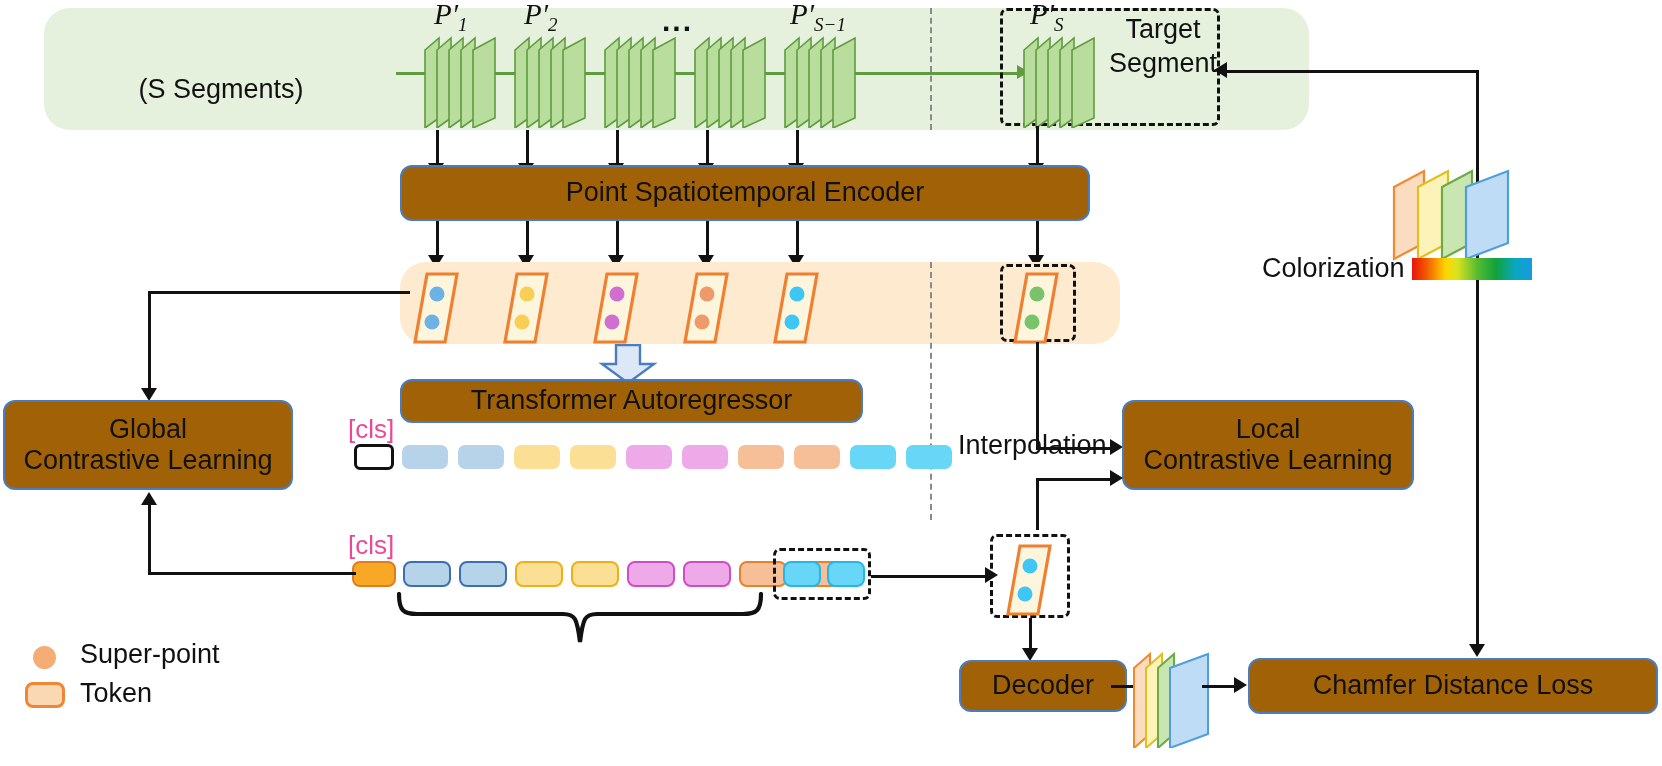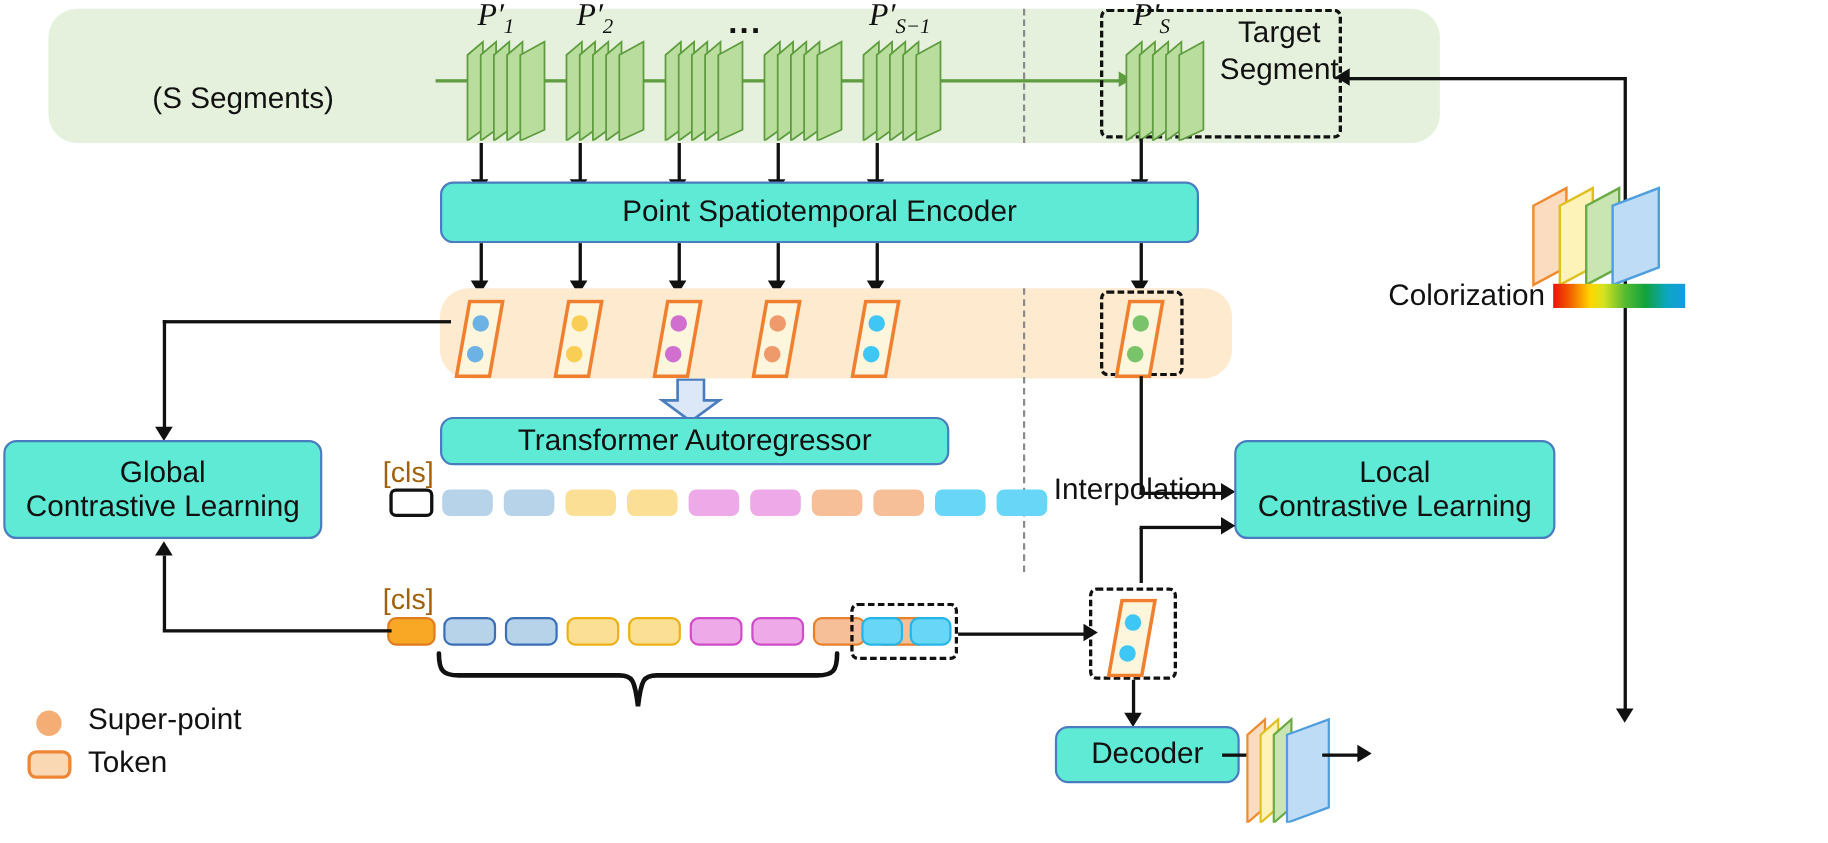--- a/index.html
+++ b/index.html
@@ -3,21 +3,21 @@
 <meta charset="utf-8">
 <style>
   html,body{margin:0;padding:0;background:#ffffff;}
   body{font-family:"Liberation Sans",sans-serif;}
   #stage{position:relative;width:1662px;height:766px;background:#fff;overflow:hidden;}
   .abs{position:absolute;}
 
   
   .bluebox{
     position:absolute;
-    background:#5eead4;
+    background:#a16207;
     border:2.5px solid #4a7cc0;
     border-radius:12px;
     display:flex;align-items:center;justify-content:center;
     text-align:center;
     color:#111;
     font-size:27px;
     line-height:1.15;
     box-sizing:border-box;
   }
   .greenband{
@@ -67,21 +67,21 @@
   .stack{position:absolute;width:74px;height:98px;}
 
   
   .ptile{position:absolute;width:46px;height:72px;}
   .ptile svg{position:absolute;inset:0;width:100%;height:100%;}
 
   
   .chip{position:absolute;height:24px;border-radius:7px;}
   .chipb{position:absolute;height:26px;border-radius:8px;box-sizing:border-box;border:2.6px solid;}
   .clsbox{position:absolute;width:40px;height:26px;border:3px solid #111;border-radius:6px;background:#fff;box-sizing:border-box;}
-  .clslabel{position:absolute;font-size:26px;color:#a16207;white-space:nowrap;}
+  .clslabel{position:absolute;font-size:26px;color:#ec4899;white-space:nowrap;}
   .cbar{position:absolute;height:22px;
     background:linear-gradient(to right,#e8140c 0%,#f25a00 12%,#ffd500 28%,#d7e320 38%,#53b932 55%,#11a23c 70%,#0aa7c0 86%,#189ae0 100%);}
 
   
   .legdot{position:absolute;width:23px;height:23px;border-radius:50%;background:#f4ad74;}
   .legtok{position:absolute;width:40px;height:26px;border-radius:8px;background:#fbd8b4;border:3px solid #ef8636;box-sizing:border-box;}
   .legtext{position:absolute;font-size:27px;color:#111;white-space:nowrap;}
 
   
   .chevarrow{position:absolute;}
@@ -363,20 +363,23 @@
   <div class="ln lnh" style="left:1111px;top:685px;width:24px;"></div>
   <svg class="abs" style="left:1130px;top:648px;width:96px;height:100px;" viewBox="0 0 96 100">
     <polygon points="4,20 20,6 20,86 4,100" fill="#fcdcc0" stroke="#f08a2e" stroke-width="2"></polygon>
     <polygon points="16,20 32,6 32,86 16,100" fill="#fdf3b8" stroke="#e0c020" stroke-width="2"></polygon>
     <polygon points="28,20 44,6 44,86 28,100" fill="#c9e6b2" stroke="#6aab45" stroke-width="2"></polygon>
     <polygon points="40,20 78,6 78,86 40,100" fill="#bfdcf7" stroke="#4f9ede" stroke-width="2"></polygon>
   </svg>
   <div class="ln lnh" style="left:1202px;top:685px;width:36px;"></div>
   <div class="ahead right" style="left:1234px;top:677px;"></div>
 
+  <div class="bluebox" style="left:1248px;top:658px;width:410px;height:56px;">
+    <span>Chamfer Distance Loss</span>
+  </div>
 
   <div class="ln lnh" style="left:1218px;top:70px;width:260px;"></div>
   <div class="ahead left" style="left:1214px;top:62px;"></div>
   <div class="ln lnv" style="left:1476px;top:70px;height:578px;"></div>
   <div class="ahead down" style="left:1469px;top:644px;"></div>
 
   <svg class="abs" style="left:1390px;top:165px;width:132px;height:100px;" viewBox="0 0 132 100">
     <polygon points="4,22 34,6 34,78 4,94" fill="#fcdcc0" stroke="#f08a2e" stroke-width="2.2"></polygon>
     <polygon points="28,22 58,6 58,78 28,94" fill="#fdf3b8" stroke="#e0c020" stroke-width="2.2"></polygon>
     <polygon points="52,22 82,6 82,78 52,94" fill="#c9e6b2" stroke="#6aab45" stroke-width="2.2"></polygon>

